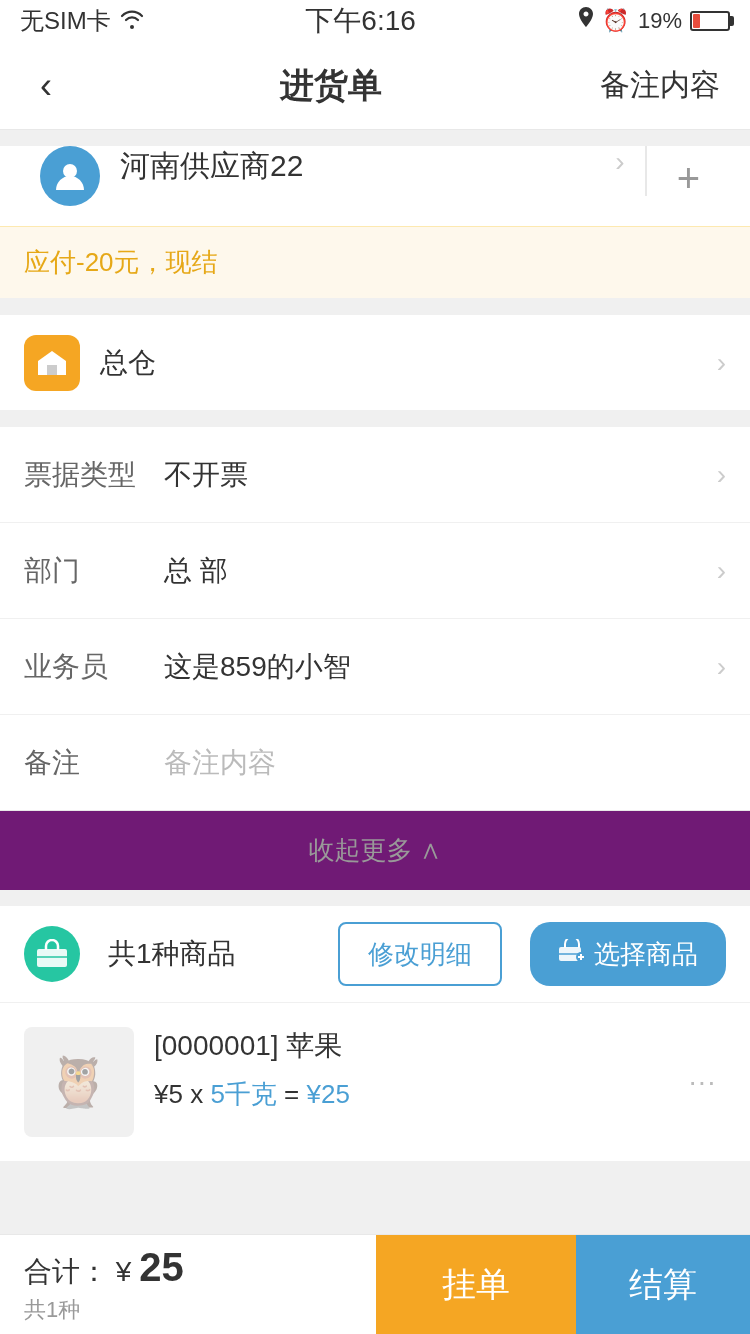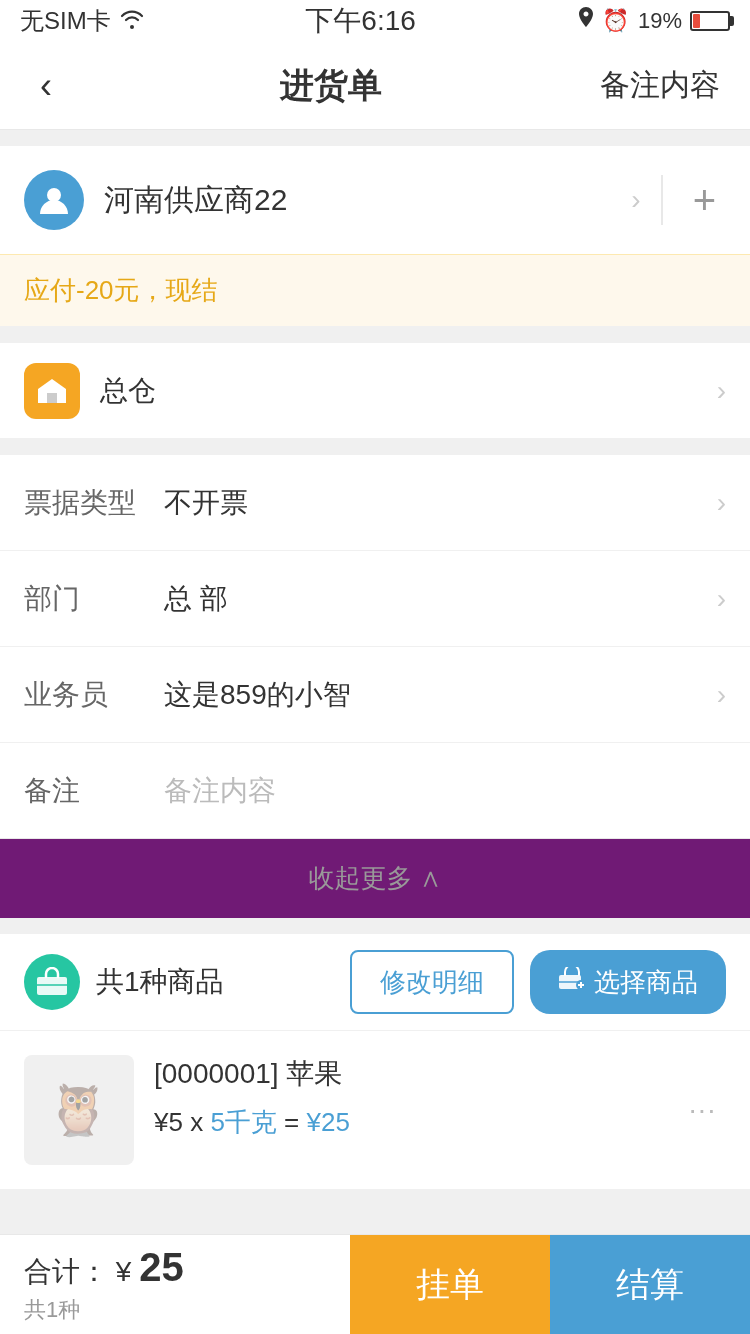--- a/index.html
+++ b/index.html
@@ -66,23 +66,22 @@
 
     
     .card-section {
       background: #fff;
       margin-bottom: 0;
     }
 
     
     .supplier-row {
       display: flex;
-      align-items: center;
-      padding: 0 24px;
-      height: 108px;
+      padding: 0 40px;
+      height: 80px;
       background: #fff;
     }
     .supplier-avatar {
       width: 60px; height: 60px; border-radius: 50%;
       background: #4a9fd4;
       display: flex; align-items: center; justify-content: center;
       color: #fff; font-size: 30px; margin-right: 20px;
       flex-shrink: 0;
     }
     .supplier-name {
@@ -158,21 +157,21 @@
       border-top: 1px solid #e8e8e8;
     }
 
     
     .product-header {
       display: flex;
       align-items: center;
       padding: 0 24px;
       height: 96px;
       background: #fff;
-      gap: 16px;
+      gap: 28px;
     }
     .product-count-icon {
       width: 56px; height: 56px; border-radius: 50%;
       background: #26c6a2;
       display: flex; align-items: center; justify-content: center;
       flex-shrink: 0;
     }
     .product-count-text { flex: 1; font-size: 28px; color: #333; }
     .btn-outline {
       height: 64px;
@@ -246,21 +245,21 @@
     .summary-count { font-size: 22px; color: #999; margin-top: 4px; }
     .action-btn-orange {
       width: 200px;
       background: #f5a623;
       color: #fff;
       font-size: 34px;
       display: flex; align-items: center; justify-content: center;
       cursor: pointer;
     }
     .action-btn-blue {
-      width: 200px;
+      width: 174px;
       background: #4a9fd4;
       color: #fff;
       font-size: 34px;
       display: flex; align-items: center; justify-content: center;
       cursor: pointer;
     }
   </style>
 </head>
 <body>
 

